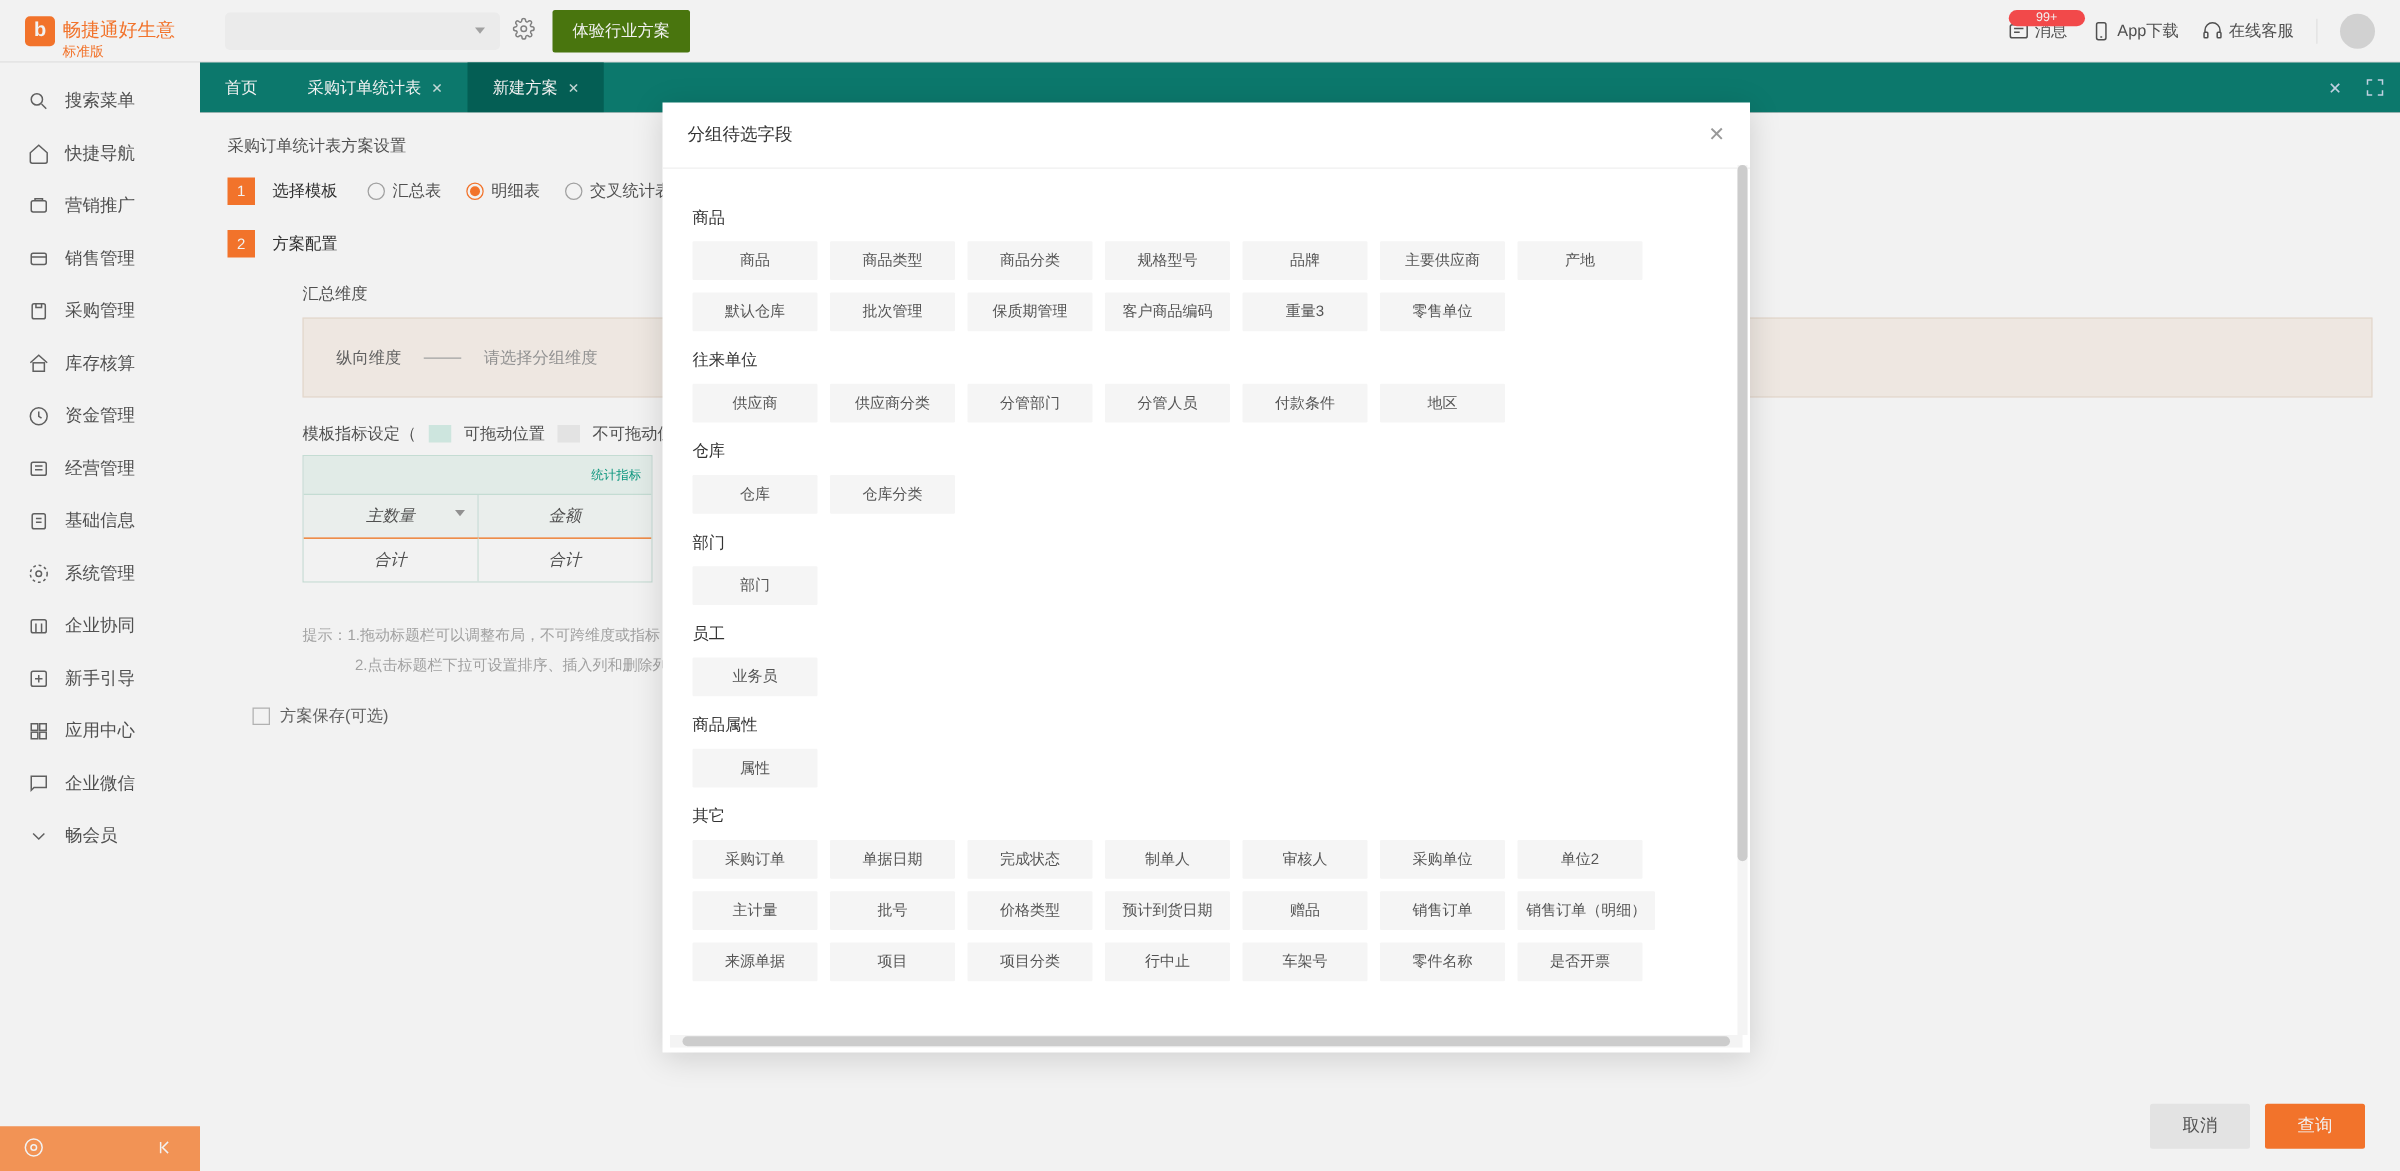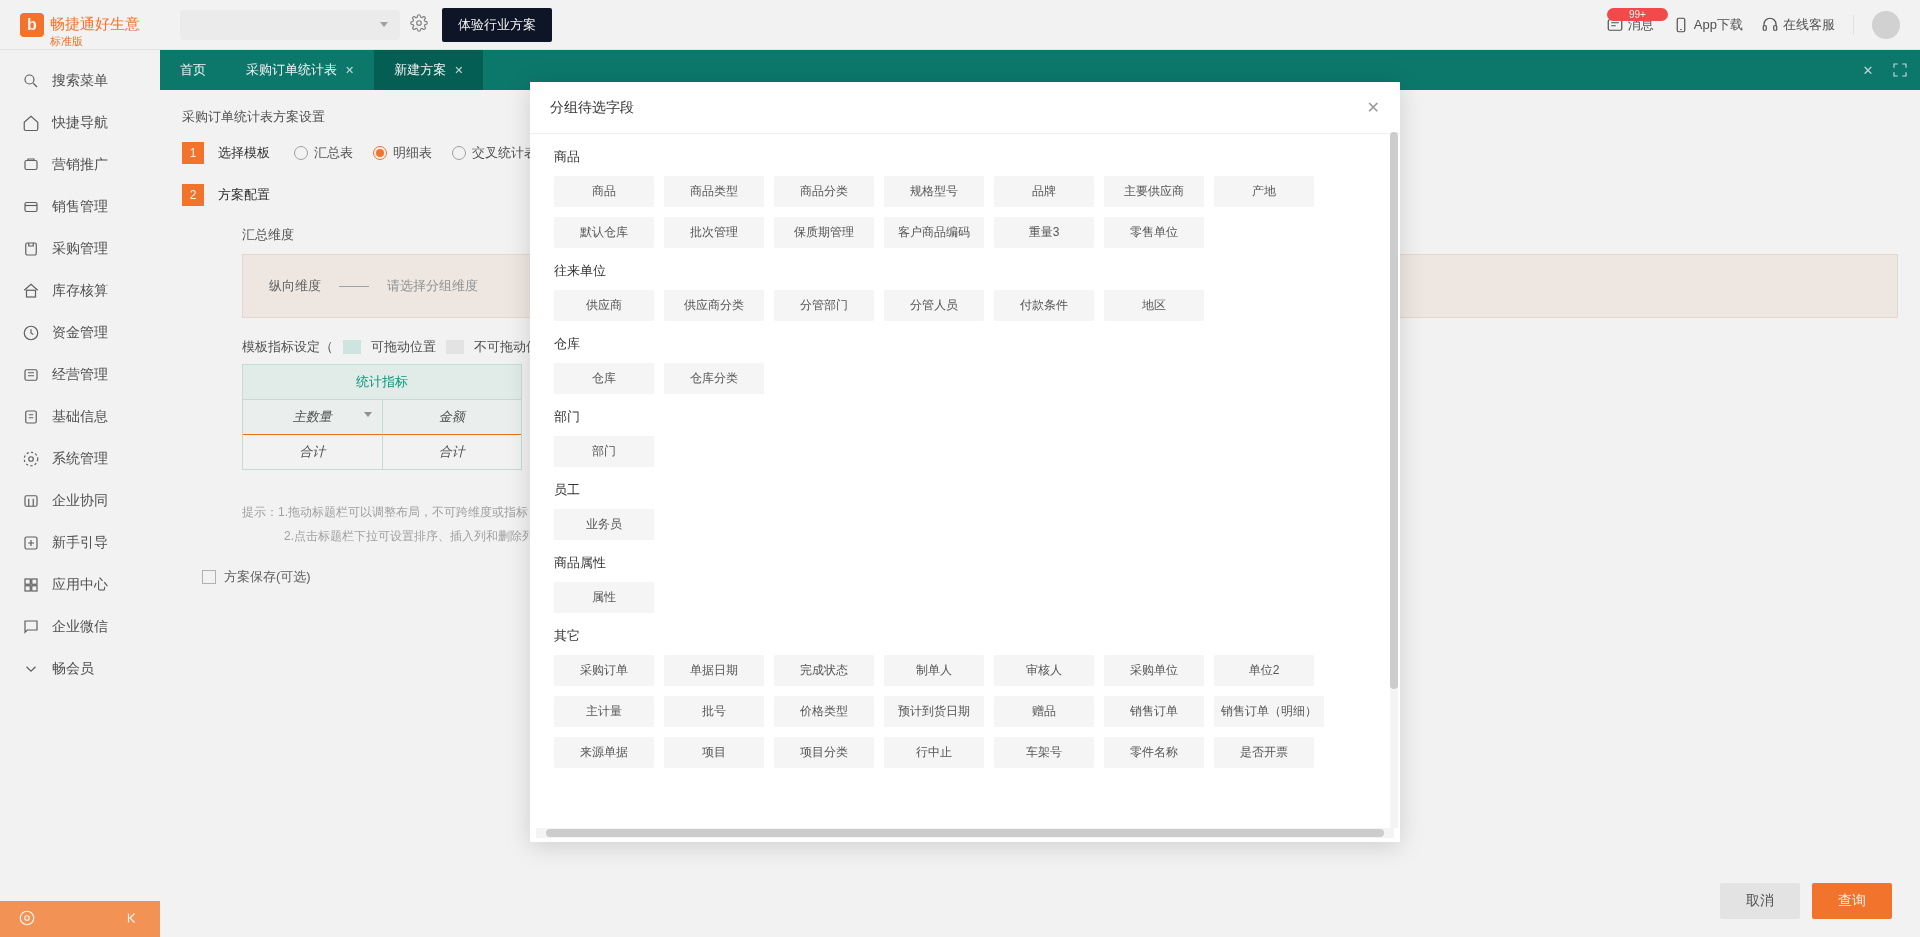--- a/index.html
+++ b/index.html
@@ -7,21 +7,21 @@
 
 
 .top-header { height: 50px; background: #fff; display: flex; align-items: center; padding: 0 20px; border-bottom: 1px solid #eee; position: relative; }
 .logo { display: flex; align-items: center; gap: 6px; }
 .logo-icon { width: 24px; height: 24px; background: #ff7a2e; border-radius: 4px; display: flex; align-items: center; justify-content: center; color: #fff; font-weight: bold; font-size: 16px; }
 .logo-text { color: #ff7a2e; font-size: 15px; font-weight: 500; }
 .logo-sub { color: #ff7a2e; font-size: 11px; position: absolute; top: 34px; left: 50px; }
 .workspace-select { margin-left: 40px; display: flex; align-items: center; gap: 8px; color: #888; cursor: pointer; padding: 4px 12px; background: #f8f8f8; border-radius: 4px; width: 220px; height: 30px; justify-content: space-between;}
 .chevron-down { width: 0; height: 0; border-left: 4px solid transparent; border-right: 4px solid transparent; border-top: 5px solid #aaa; }
 .gear-icon { margin-left: 10px; color: #888; cursor: pointer; }
-.try-btn { margin-left: 14px; background: #0f172a; color: #fff; border: none; padding: 8px 16px; border-radius: 2px; cursor: pointer; font-size: 13px; }
+.try-btn { margin-left: 14px; background: #4d7c0f; color: #fff; border: none; padding: 8px 16px; border-radius: 2px; cursor: pointer; font-size: 13px; }
 .header-right { margin-left: auto; display: flex; align-items: center; gap: 18px; color: #555; font-size: 13px; }
 .hr-item { display: flex; align-items: center; gap: 4px; cursor: pointer; position: relative; }
 .badge { position: absolute; top: -8px; right: -14px; background: #ff4d4f; color: #fff; font-size: 10px; padding: 1px 22px; border-radius: 8px; }
 .avatar { width: 28px; height: 28px; border-radius: 50%; background: #ddd; }
 
 
 .layout { display: flex; height: calc(100% - 50px); }
 .sidebar { width: 160px; background: #fff; padding-top: 10px; display: flex; flex-direction: column; }
 .side-item { display: flex; align-items: flex-start; gap: 12px; padding: 12px 22px; color: #555; cursor: pointer; font-size: 14px; }
 .side-icon { width: 18px; height: 18px; display: flex; align-items: center; justify-content: center; color: #666; }
@@ -55,40 +55,40 @@
 .dim-label { color: #666; }
 .dim-line { width: 30px; border-top: 1px solid #aaa; }
 .dim-hint { color: #999; }
 
 .indicator-row { display: flex; align-items: center; gap: 10px; margin: 8px 0; color: #555; }
 .swatch { width: 18px; height: 14px; display: inline-block; }
 .swatch.drag { background: #d9f2ea; }
 .swatch.nodrag { background: #f0f0f0; }
 
 .stat-table { border: 1px solid #cfe8df; margin-top: 8px; width: 280px; }
-.stat-head { background: #eef8f4; color: #0d9e84; text-align: center; padding: 8px; font-size: 13px; border-bottom: 1px solid #cfe8df;}
+.stat-head { background: #eef8f4; color: #0d9e84; text-align: right; padding: 8px; font-size: 10px; border-bottom: 1px solid #cfe8df;}
 .stat-row { display: flex; }
 .stat-cell { flex: 1; text-align: center; padding: 8px; border-right: 1px solid #cfe8df; background: #f7fbf9; color: #555; position: relative; font-style: italic;}
 .stat-cell:last-child { border-right: none; }
 .stat-row.body .stat-cell { background: #fff; border-top: 1px solid #f97316;}
 .cell-caret { position: absolute; right: 10px; top: 12px; width:0; height:0; border-left:4px solid transparent; border-right:4px solid transparent; border-top:5px solid #999;}
 
 .hints { color: #aaa; margin-top: 30px; line-height: 2; font-size: 12px; }
 
 .save-row { margin-top: 20px; display: flex; align-items: center; gap: 8px; color: #666; margin-left: -40px;}
 .checkbox { width: 14px; height: 14px; border: 1px solid #bbb; }
 
 .footer-btns { position: absolute; bottom: 18px; right: 28px; display: flex; gap: 12px; }
 .btn { padding: 9px 26px; border: none; font-size: 14px; cursor: pointer; border-radius: 2px;}
 .btn-cancel { background: #f0f0f0; color: #555; }
 .btn-query { background: #ff7a2e; color: #fff; }
 
 
 .overlay { position: absolute; inset: 0; background: rgba(0,0,0,0.05); }
-.modal { position: absolute; top: 82px; left: 530px; width: 870px; height: 760px; background: #fff; box-shadow: 0 4px 24px rgba(0,0,0,0.15); display: flex; flex-direction: column; }
+.modal { position: absolute; top: 82px; left: 530px; width: 870px; height: 760px; background: #fff; box-shadow: 0 4px 24px rgba(0,0,0,0.15); display: flex; flex-direction: column; gap: 16px; }
 .modal-head { padding: 16px 20px; display: flex; align-items: center; justify-content: space-between; border-bottom: 1px solid #f0f0f0; }
 .modal-title { font-size: 14px; color: #333; }
 .modal-close { color: #999; cursor: pointer; font-size: 16px; }
 .modal-body { flex: 1; overflow-y: auto; padding: 14px 24px 20px; }
 .field-group { margin-bottom: 14px; }
 .group-title { font-size: 13px; color: #333; margin-bottom: 10px; }
 .chips { display: flex; flex-wrap: wrap; gap: 10px; }
 .chip { background: #f5f5f5; color: #555; padding: 7px 0; width: 100px; text-align: center; font-size: 12px; cursor: pointer; border-radius: 1px; }
 .chip.wide { width: 110px; }
 .modal-scroll { position: absolute; bottom: 4px; left: 6px; right: 6px; height: 10px; background: #f4f4f4;}

